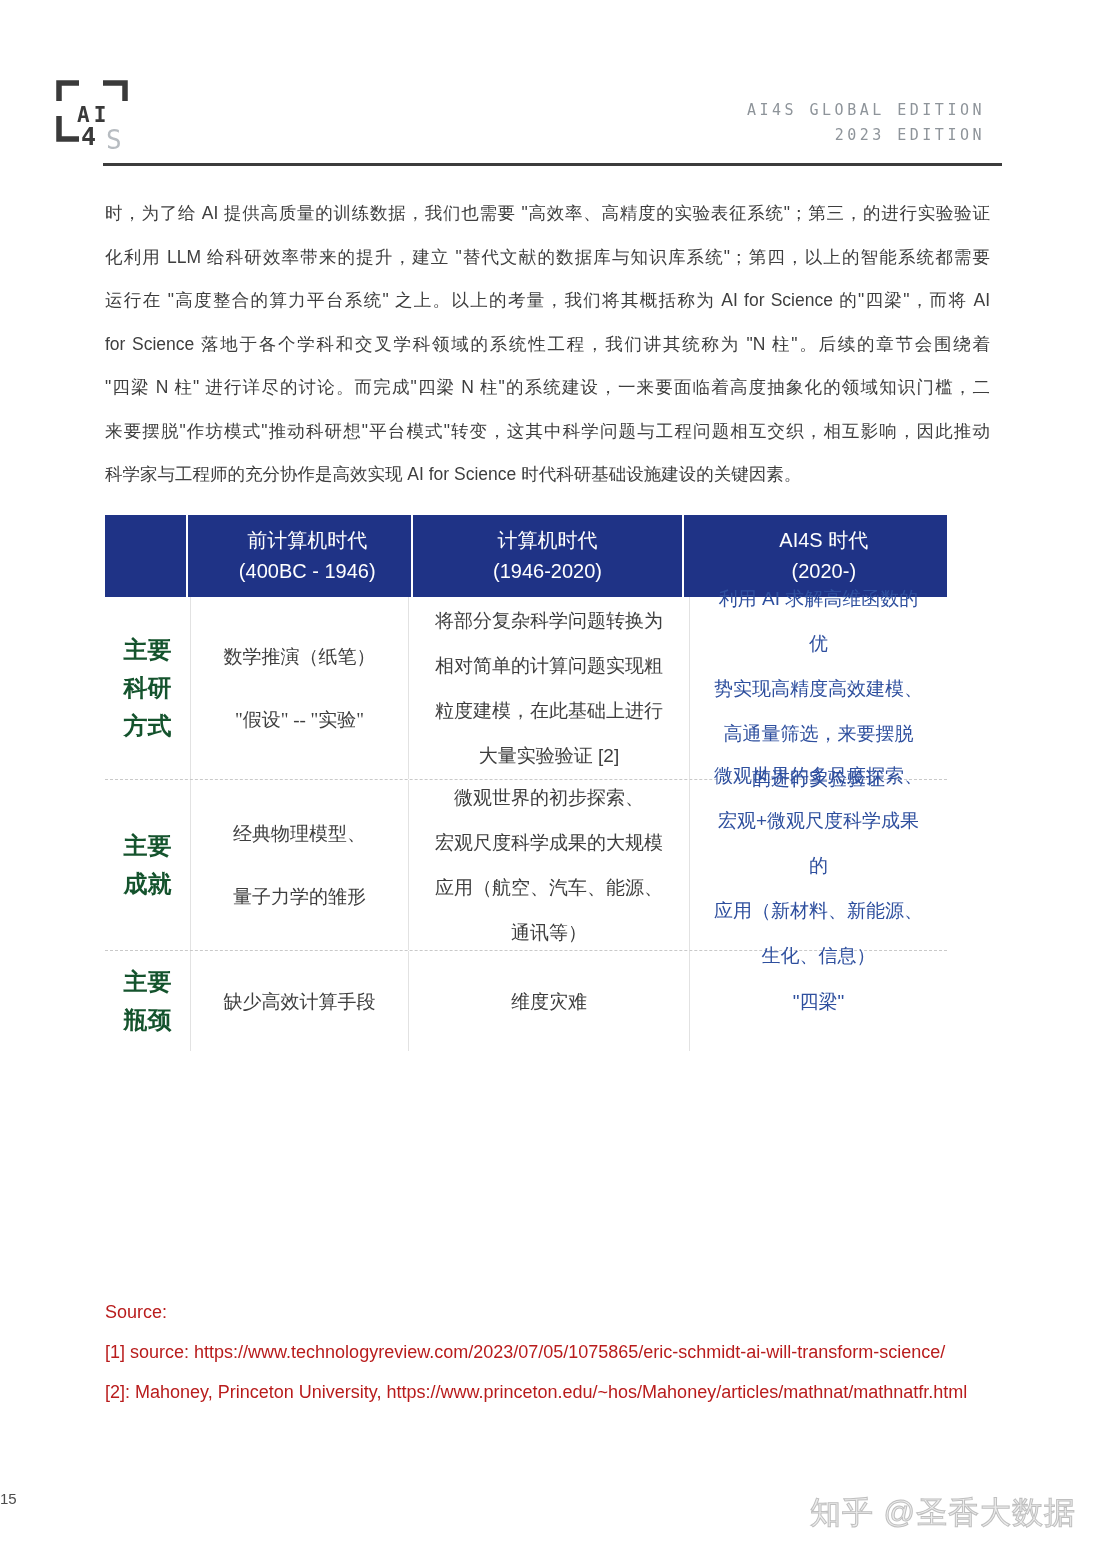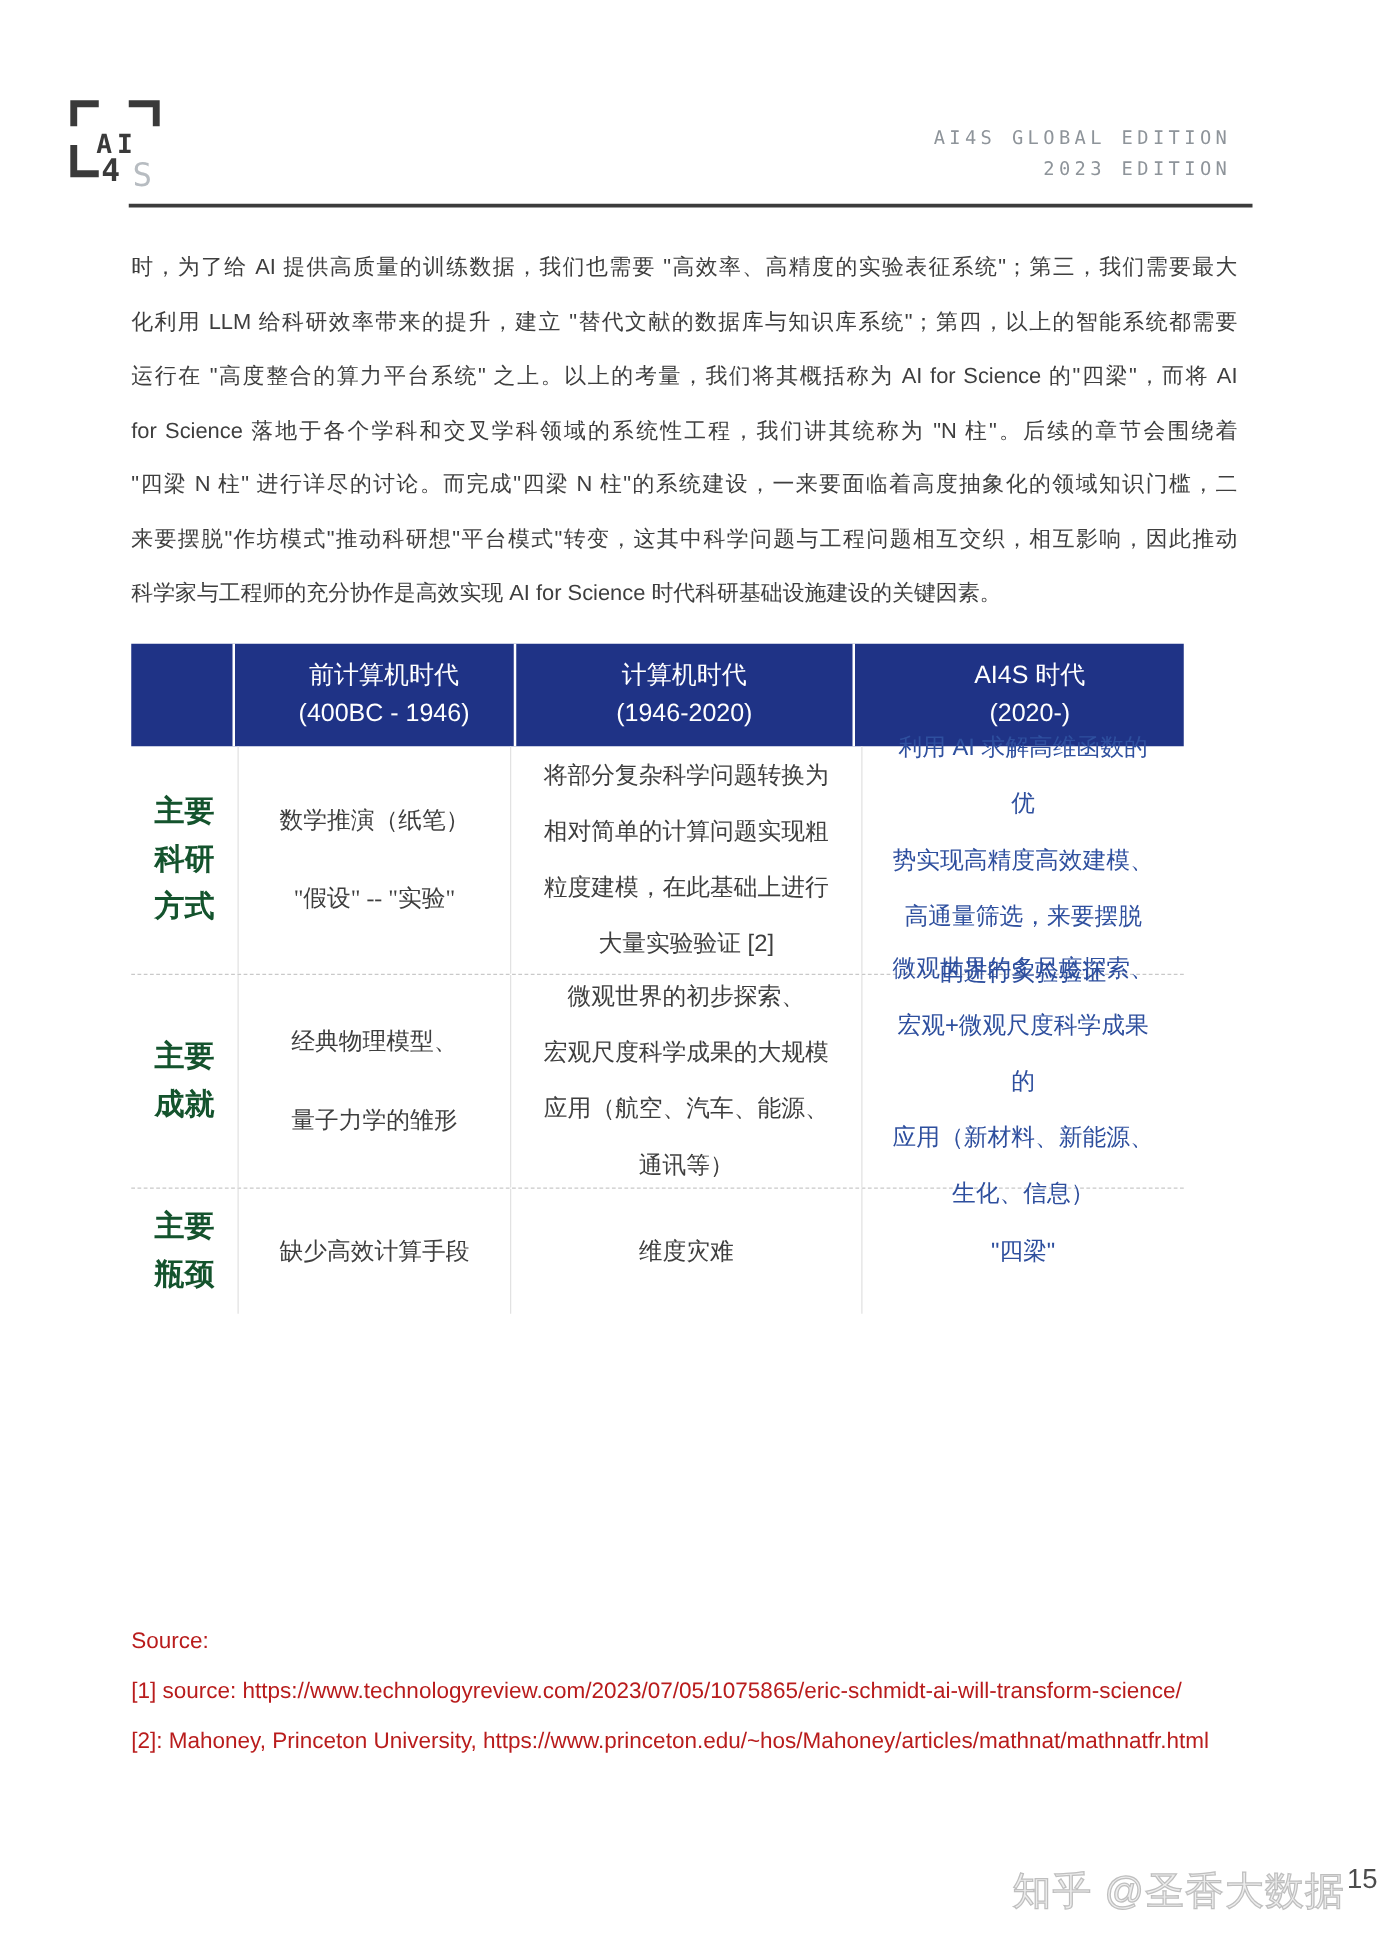--- a/index.html
+++ b/index.html
@@ -49,21 +49,21 @@
     display:flex;flex-direction:column;justify-content:center;align-items:center;text-align:center;
     font-size:19px;color:#3e3e3e;border-left:1px solid #e2e2e2;box-sizing:border-box;padding:6px 20px;
   }
   .td .line{line-height:45px;}
   .td.sparse .line{margin:9px 0;font-family:Liberation Serif, serif;}
   .td.accent{color:#2e4f9e;}
   
   .source{position:absolute;left:105px;top:1292px;color:#b91c1c;font-size:18px;}
   .source .src-line{line-height:40px;height:40px;white-space:nowrap;}
   
-  .page-number{position:absolute;top:1490px;left:0;width:100%;text-align:right;font-size:22px;color:#4c4c4c;}
+  .page-number{position:absolute;top:1490px;left:0;width:100%;text-align:left;font-size:15px;color:#4c4c4c;}
   .watermark{
     position:absolute;top:1492px;left:810px;white-space:nowrap;
     font-size:31px;letter-spacing:1px;color:#ededed;
     -webkit-text-stroke:1px #bfbfbf;
     text-shadow:1px 1px 0 #ffffff;
   }
 </style>
 </head>
 <body>
 
@@ -83,21 +83,21 @@
   </div>
 
   <div class="masthead">
     <div>AI4S GLOBAL EDITION</div>
     <div>2023 EDITION</div>
   </div>
 
   <div class="rule"></div>
 
   <div class="intro">
-      <div class="para-line">时，为了给 AI 提供高质量的训练数据，我们也需要 "高效率、高精度的实验表征系统"；第三，我们需要最大</div>
+      <div class="para-line">时，为了给 AI 提供高质量的训练数据，我们也需要 "高效率、高精度的实验表征系统"；第三，的进行实验验证</div>
       <div class="para-line">化利用 LLM 给科研效率带来的提升，建立 "替代文献的数据库与知识库系统"；第四，以上的智能系统都需要</div>
       <div class="para-line">运行在 "高度整合的算力平台系统" 之上。以上的考量，我们将其概括称为 AI for Science 的"四梁"，而将 AI</div>
       <div class="para-line">for Science 落地于各个学科和交叉学科领域的系统性工程，我们讲其统称为 "N 柱"。后续的章节会围绕着</div>
       <div class="para-line">"四梁 N 柱" 进行详尽的讨论。而完成"四梁 N 柱"的系统建设，一来要面临着高度抽象化的领域知识门槛，二</div>
       <div class="para-line">来要摆脱"作坊模式"推动科研想"平台模式"转变，这其中科学问题与工程问题相互交织，相互影响，因此推动</div>
       <div class="para-line">科学家与工程师的充分协作是高效实现 AI for Science 时代科研基础设施建设的关键因素。</div>
     </div>
 
   <div class="era-table">
     <div class="thead">

